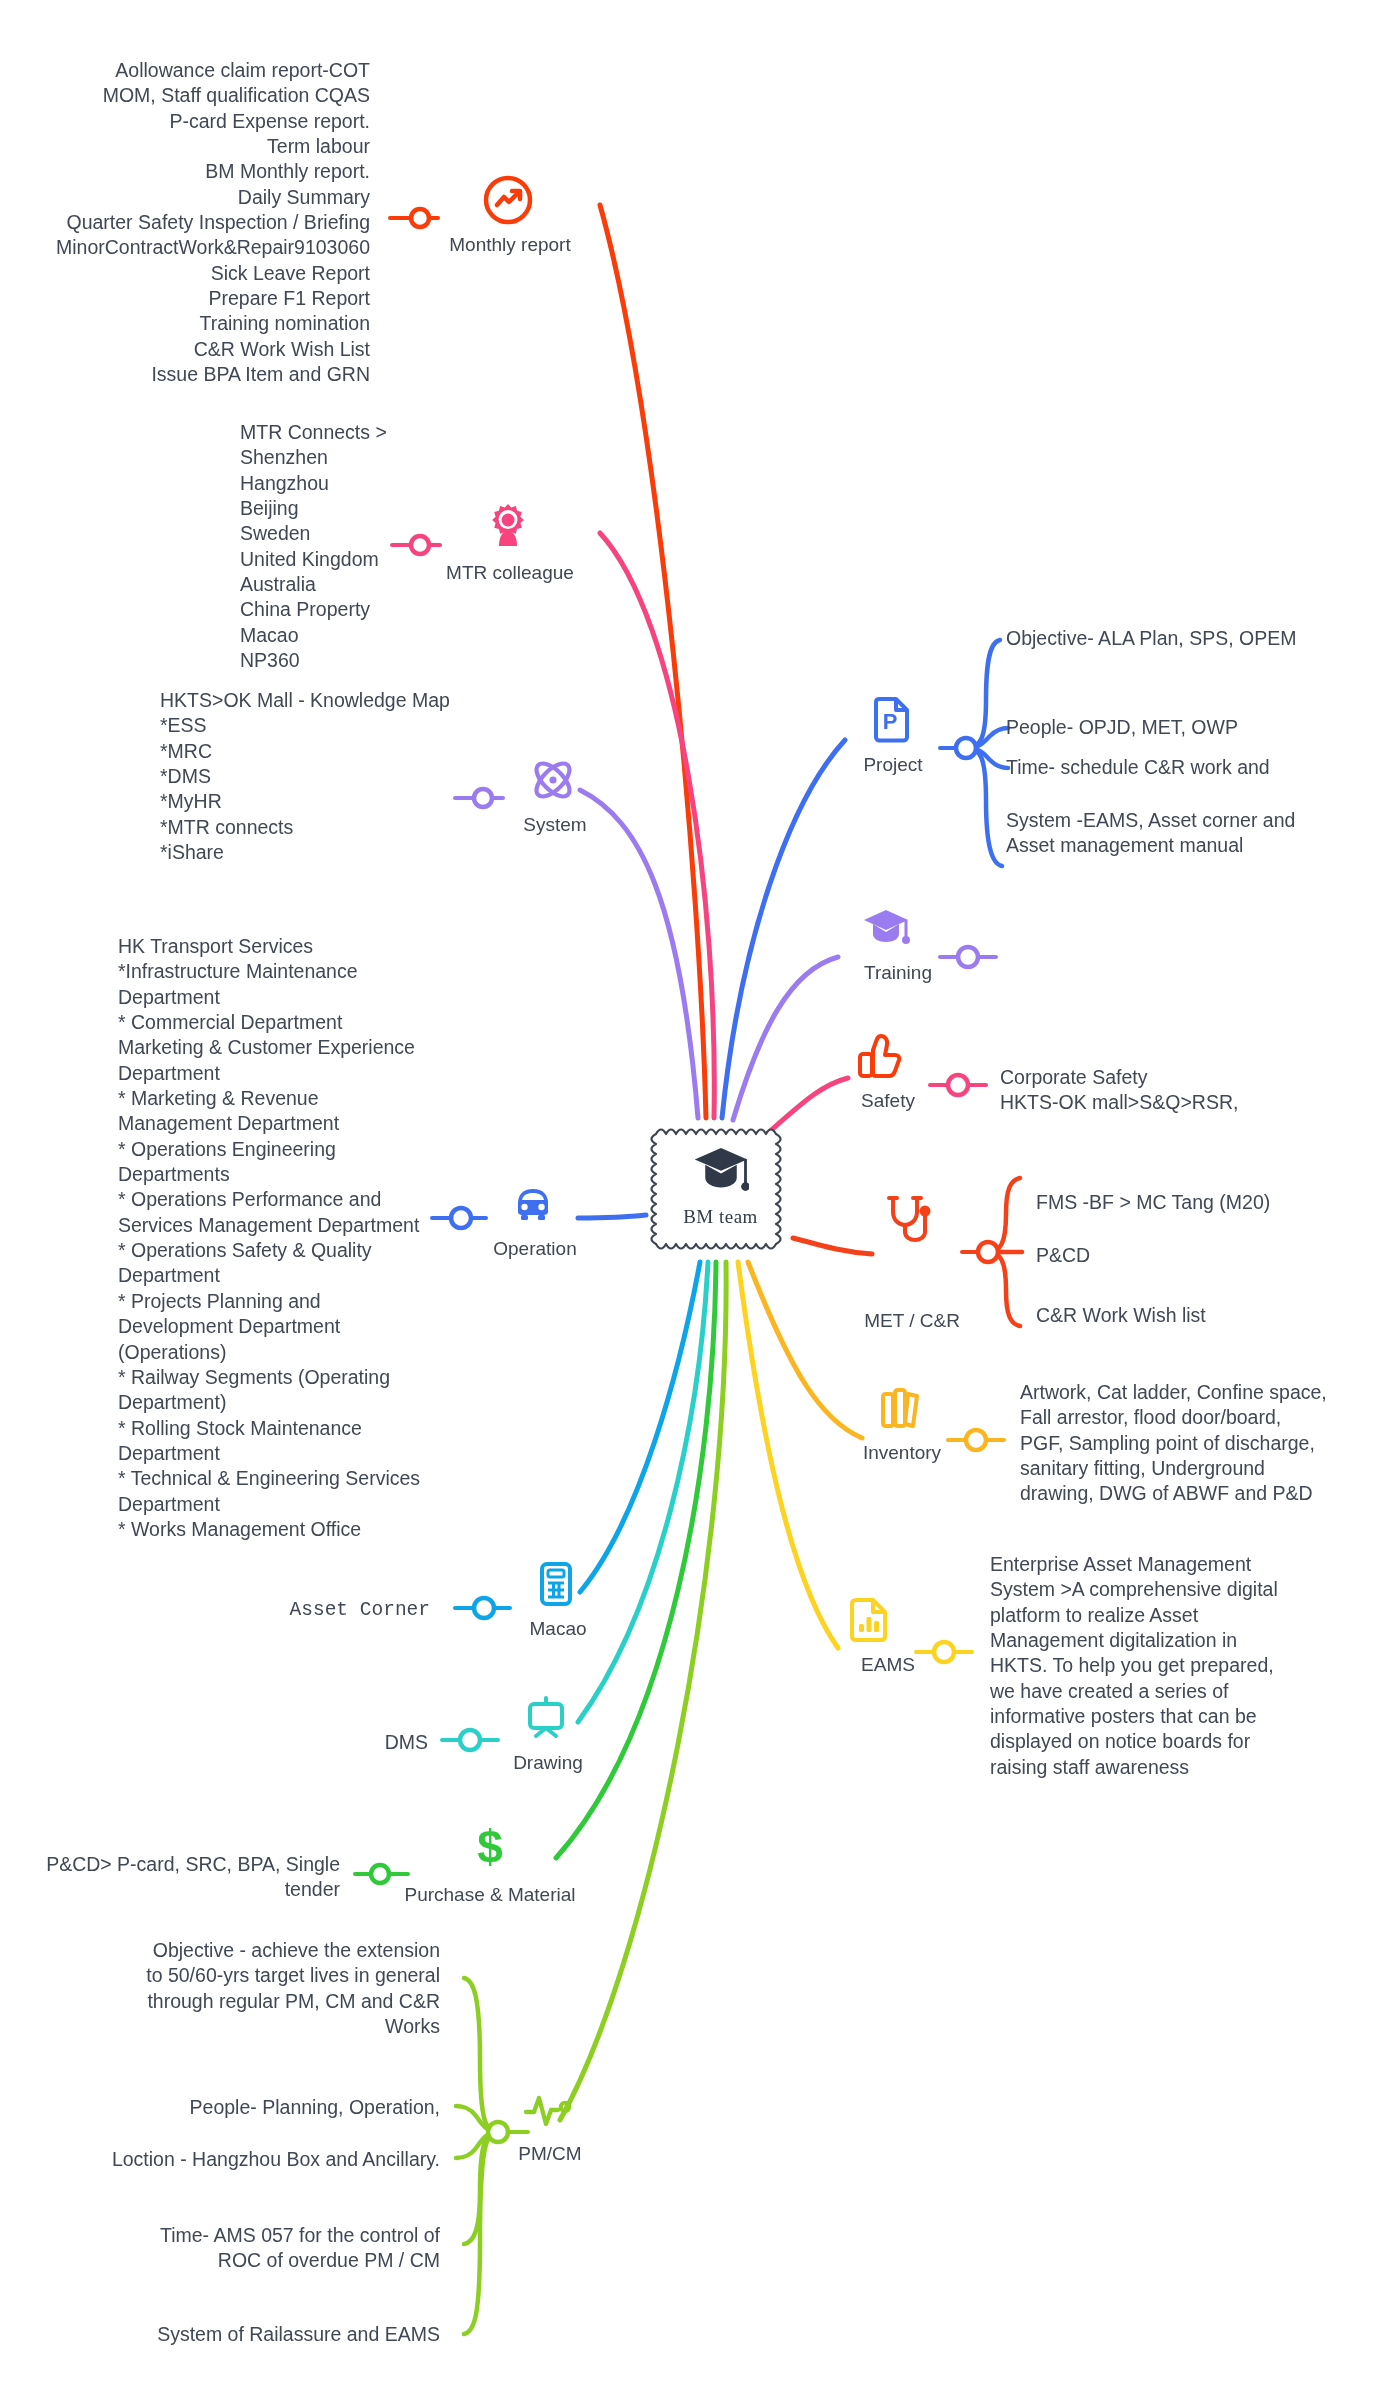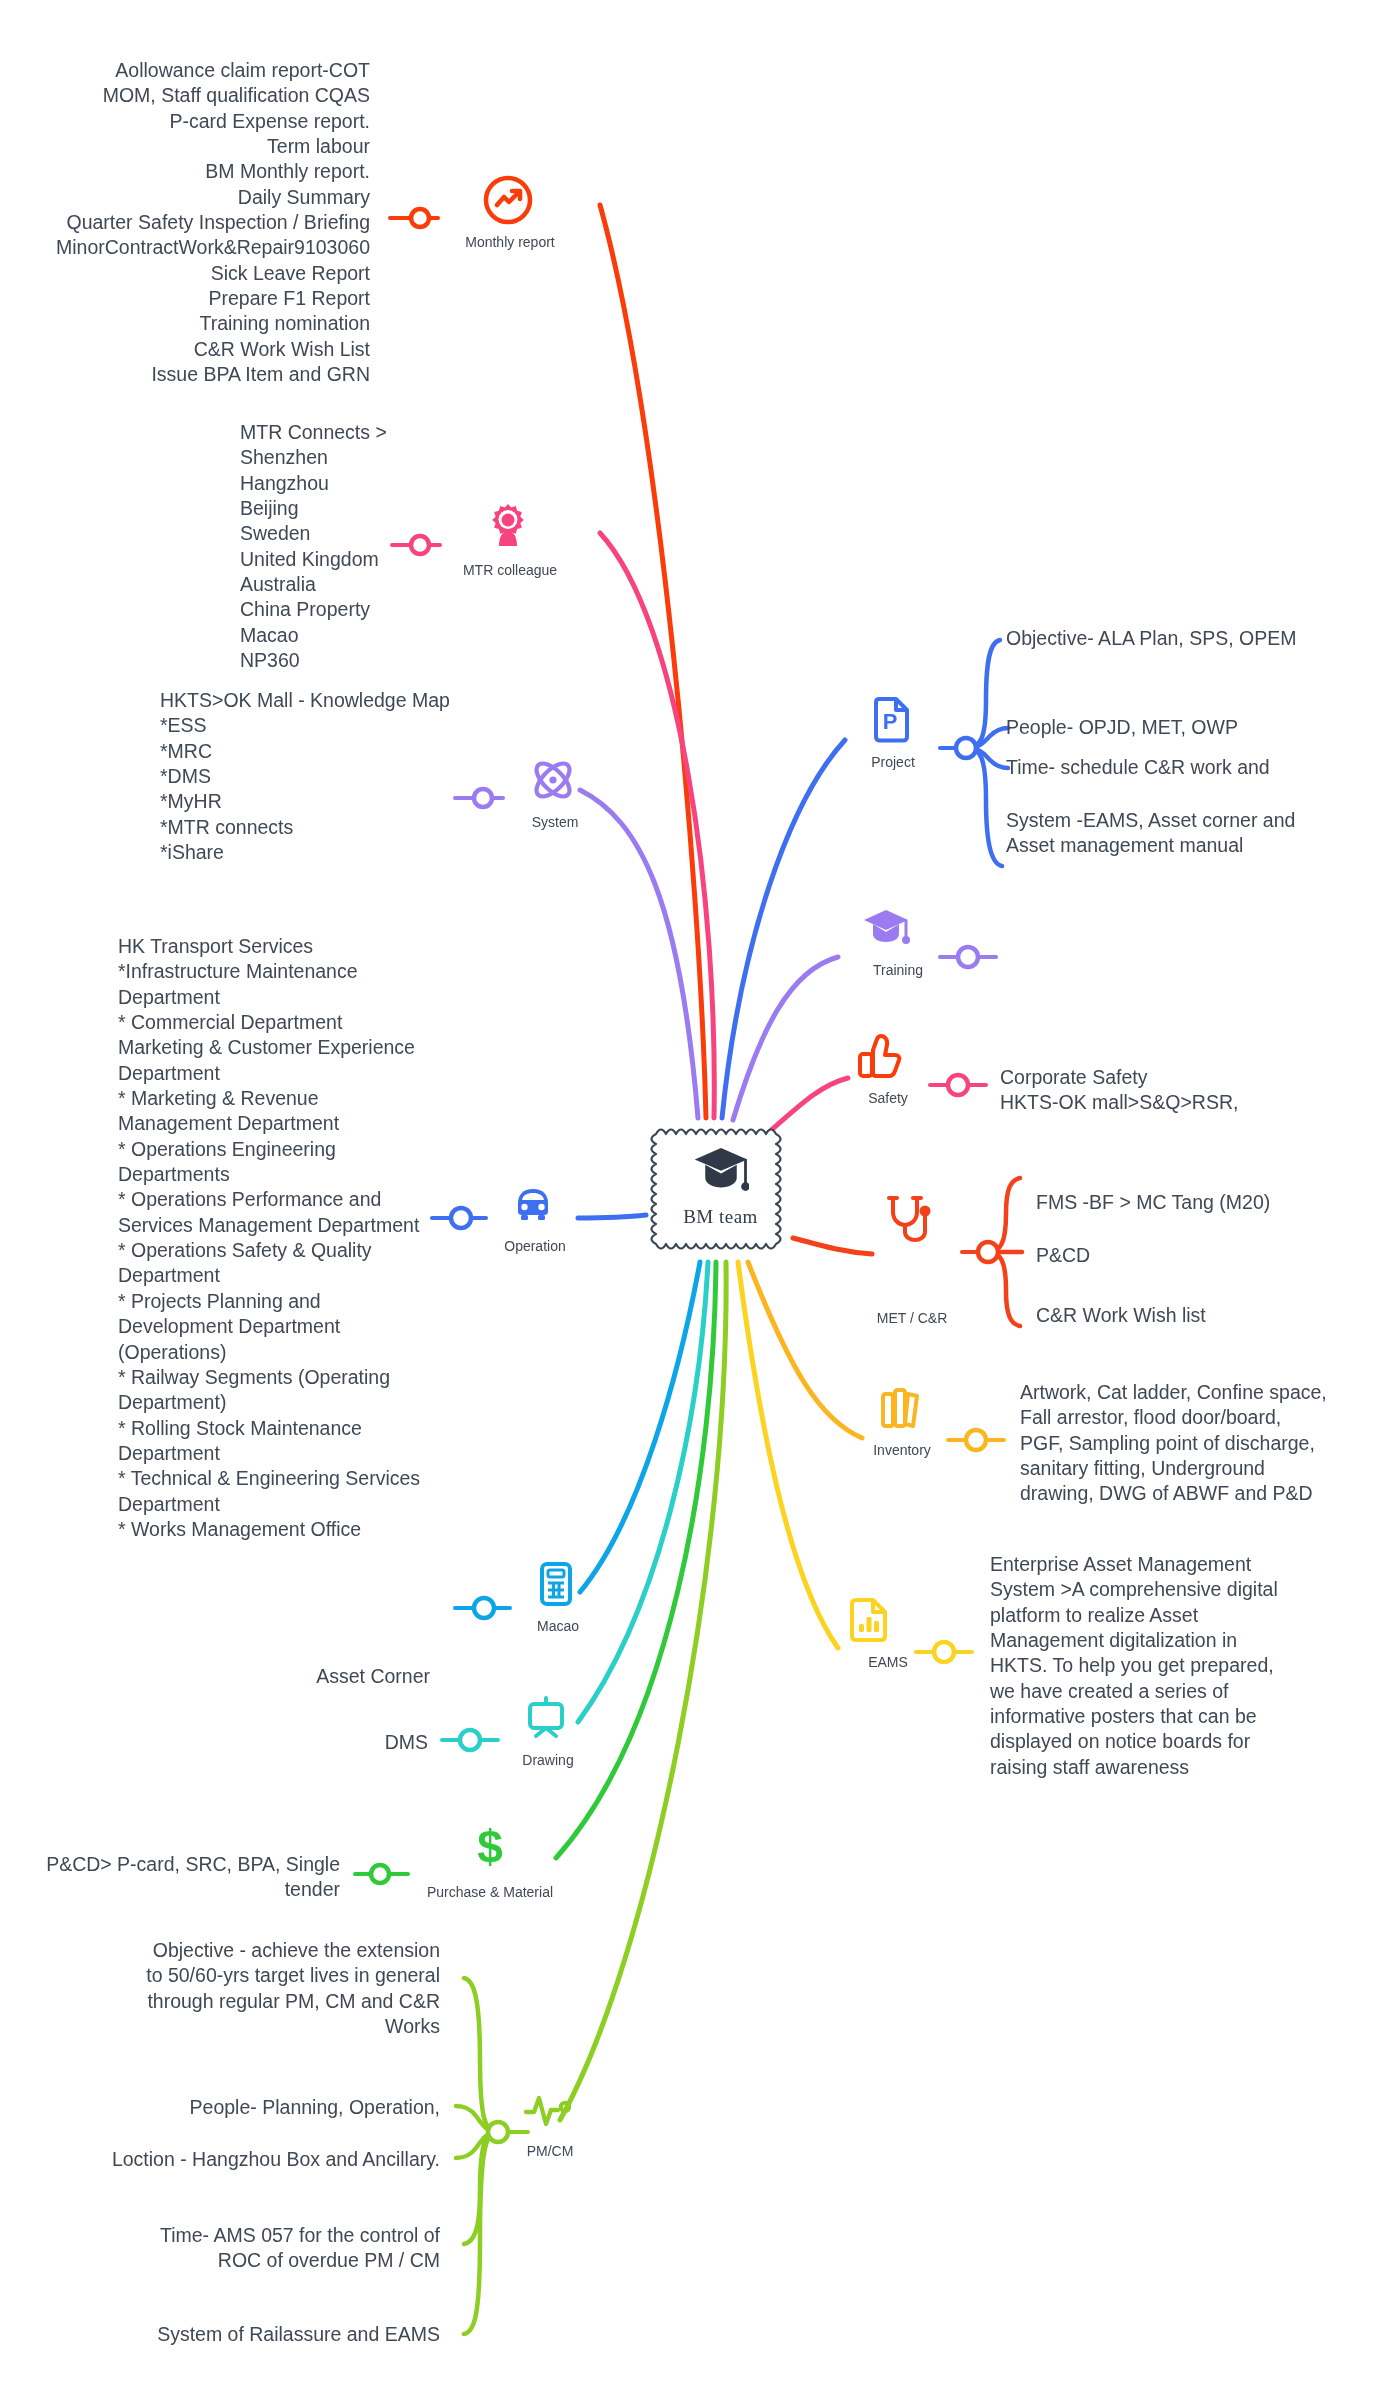--- a/index.html
+++ b/index.html
@@ -28,21 +28,21 @@
     position: absolute;
     font-size: 19.5px;
     line-height: 1.30;
     color: #3f4854;
     white-space: pre-line;
   }
   .txt.r { text-align: right; }
   .txt.l { text-align: left; }
   .topic-label {
     position: absolute;
-    font-size: 14px;
+    font-size: 19px;
     line-height: 1.2;
     color: #3f4854;
     text-align: center;
     white-space: nowrap;
   }
   .topic-icon {
     position: absolute;
     width: 56px; height: 56px;
   }
   .topic-icon svg { width: 100%; height: 100%; display: block; }
@@ -317,21 +317,21 @@
       <g stroke="#0ea5e8" stroke-width="3">
         <line x1="20" y1="27" x2="36" y2="27"></line>
         <line x1="20" y1="34" x2="36" y2="34"></line>
         <line x1="20" y1="41" x2="36" y2="41"></line>
         <line x1="25.5" y1="26" x2="25.5" y2="42"></line>
         <line x1="31" y1="26" x2="31" y2="42"></line>
       </g>
     </svg>
   </div>
   <div class="topic-label" style="left:478px; top:1618px; width:160px;">Macao</div>
-  <div class="txt r" style="left:180px; top:1664px; width:250px;">Asset Corner</div>
+  <div class="txt r" style="left:180px; top:1598px; width:250px;font-family:Liberation Mono, monospace;">Asset Corner</div>
 
   <div class="topic-icon" style="left:518px; top:1690px;">
     <svg viewBox="0 0 56 56">
       <rect x="12" y="14" width="32" height="24" rx="4" fill="none" stroke="#2ad0c8" stroke-width="4"></rect>
       <line x1="28" y1="8" x2="28" y2="14" stroke="#2ad0c8" stroke-width="4" stroke-linecap="round"></line>
       <path d="M18 46 L28 38 L38 46" fill="none" stroke="#2ad0c8" stroke-width="4" stroke-linecap="round" stroke-linejoin="round"></path>
     </svg>
   </div>
   <div class="topic-label" style="left:468px; top:1752px; width:160px;">Drawing</div>
   <div class="txt r" style="left:180px; top:1730px; width:248px;">DMS</div>

